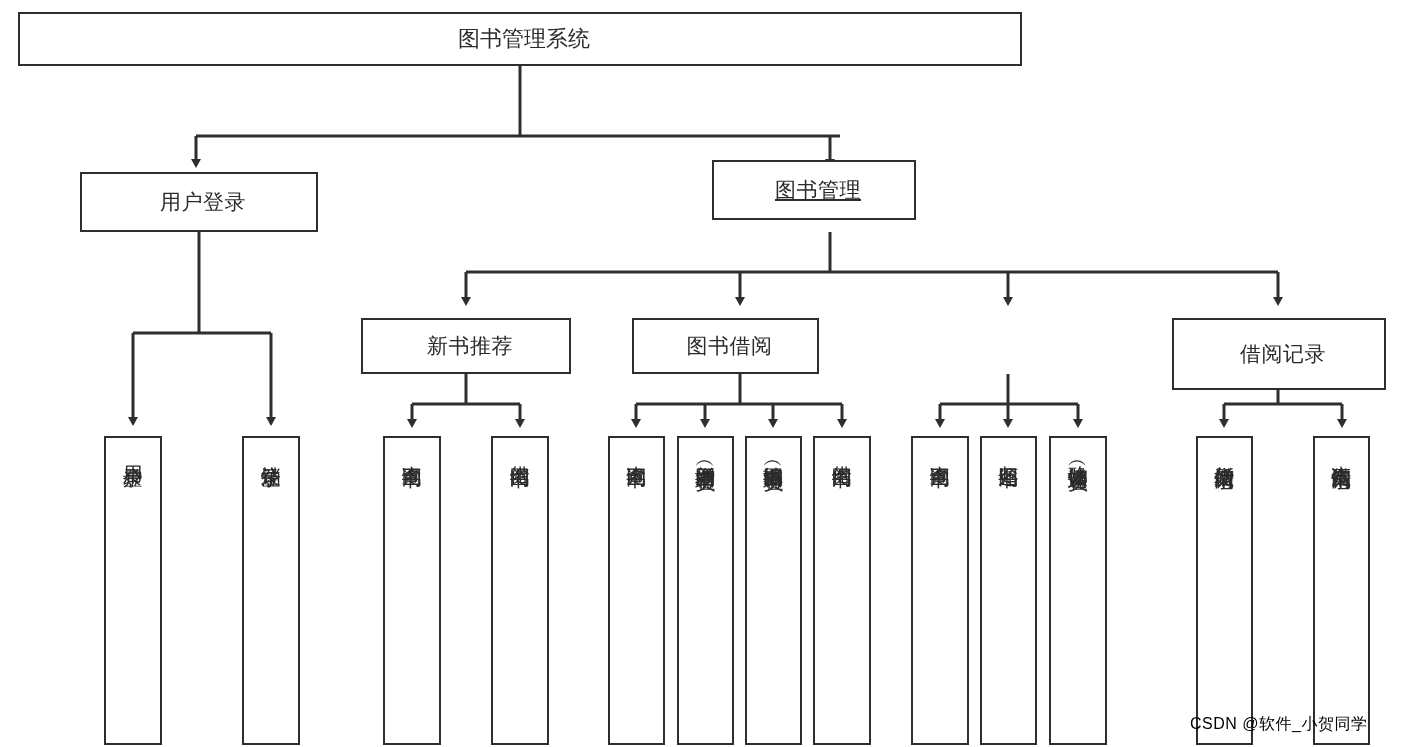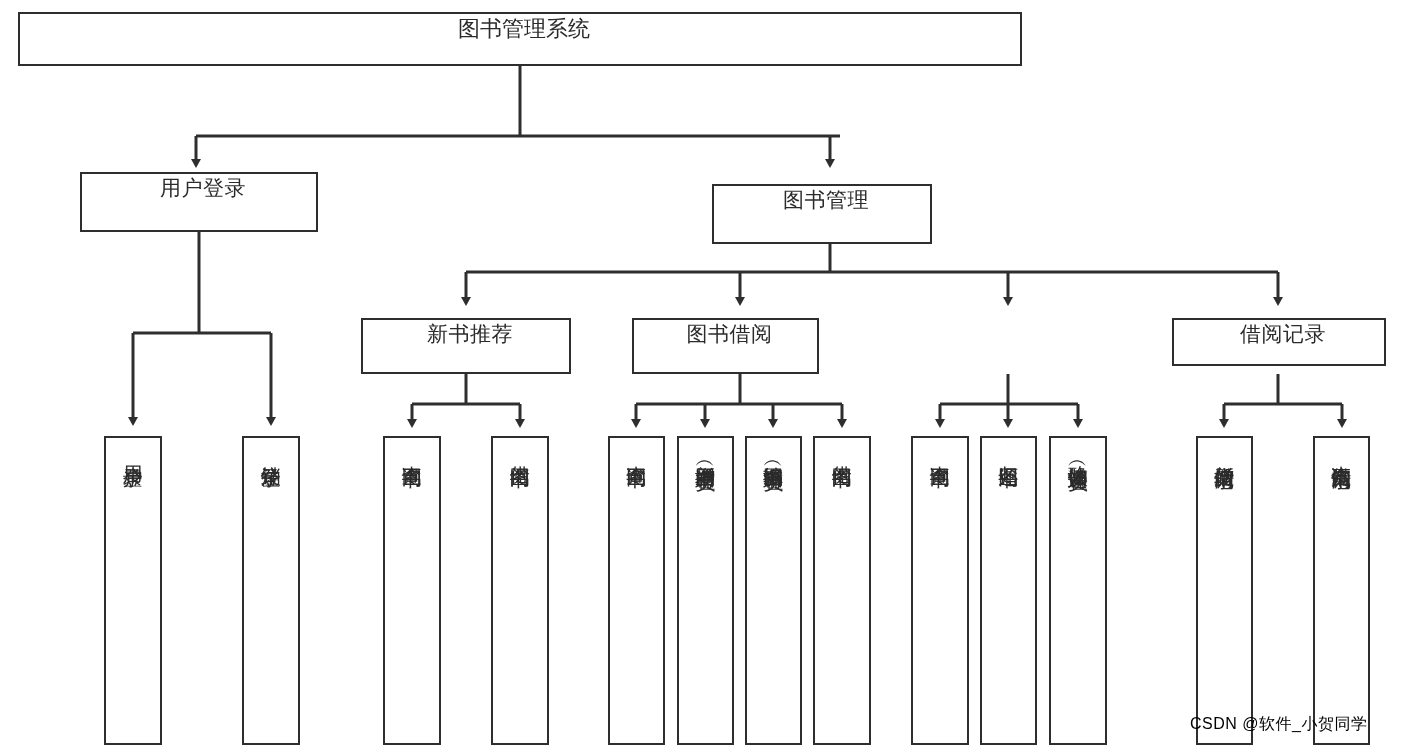--- a/index.html
+++ b/index.html
@@ -23,21 +23,21 @@
     top: 0;
     width: 1405px;
     height: 747px;
   }
   .node {
     position: absolute;
     box-sizing: border-box;
     background: #ffffff;
     border: 2px solid #2e2e2e;
     display: flex;
-    align-items: flex-start;
+    align-items: center;
     justify-content: center;
     color: #2b2b2b;
     padding-left: 8px;
   }
   .node.h {
     font-size: 21px;
     letter-spacing: 0.5px;
   }
   .node.root {
     font-size: 22px;
@@ -125,31 +125,31 @@
     </g>
   </svg>
 
   <div class="node root" style="left:18px; top:12px; width:1004px; height:54px;">
     <span>图书管理系统</span>
   </div>
 
   <div class="node h" style="left:80px; top:172px; width:238px; height:60px;">
     <span>用户登录</span>
   </div>
-  <div class="node h" style="left:712px; top:184px; width:220px; height:60px;">
+  <div class="node h" style="left:712px; top:160px; width:204px; height:60px;text-decoration:underline;">
     <span>图书管理</span>
   </div>
 
   <div class="node h" style="left:361px; top:318px; width:210px; height:56px;">
     <span>新书推荐</span>
   </div>
   <div class="node h" style="left:632px; top:318px; width:187px; height:56px;">
     <span>图书借阅</span>
   </div>
-  <div class="node h" style="left:1172px; top:318px; width:214px; height:48px;">
+  <div class="node h" style="left:1172px; top:318px; width:214px; height:72px;">
     <span>借阅记录</span>
   </div>
 
   <div class="leaf" style="left:104px; top:436px; width:58px; height:309px;">
     <span class="vtext">用户登录</span>
   </div>
   <div class="leaf" style="left:242px; top:436px; width:58px; height:309px;">
     <span class="vtext">注销登录</span>
   </div>
 

